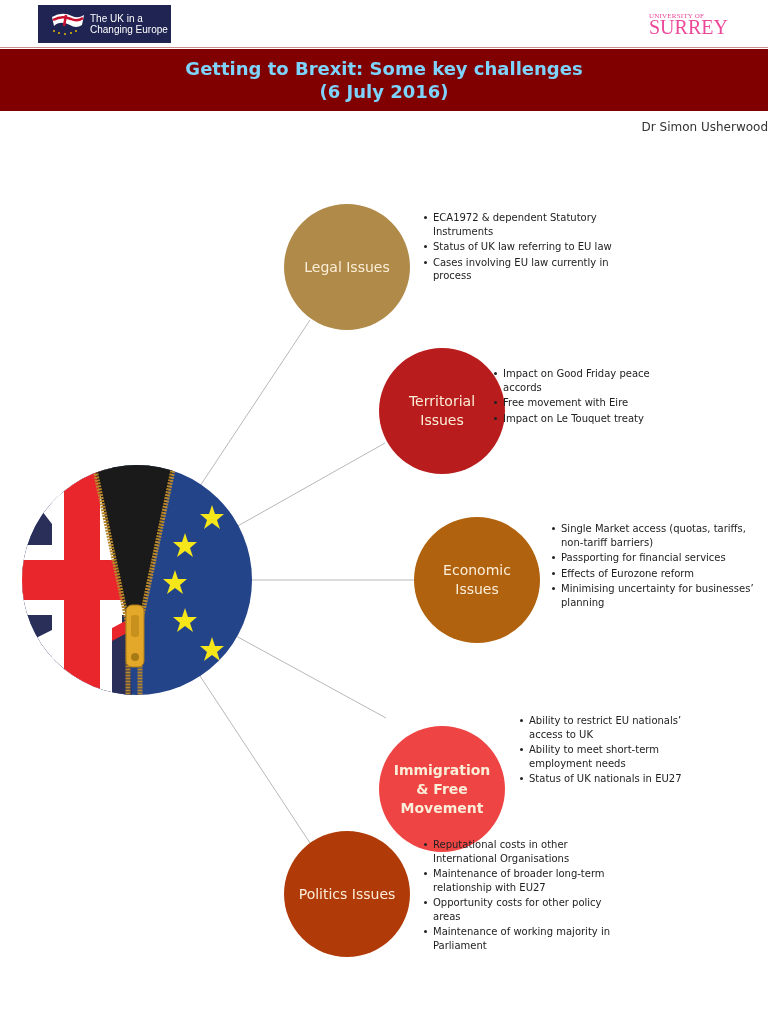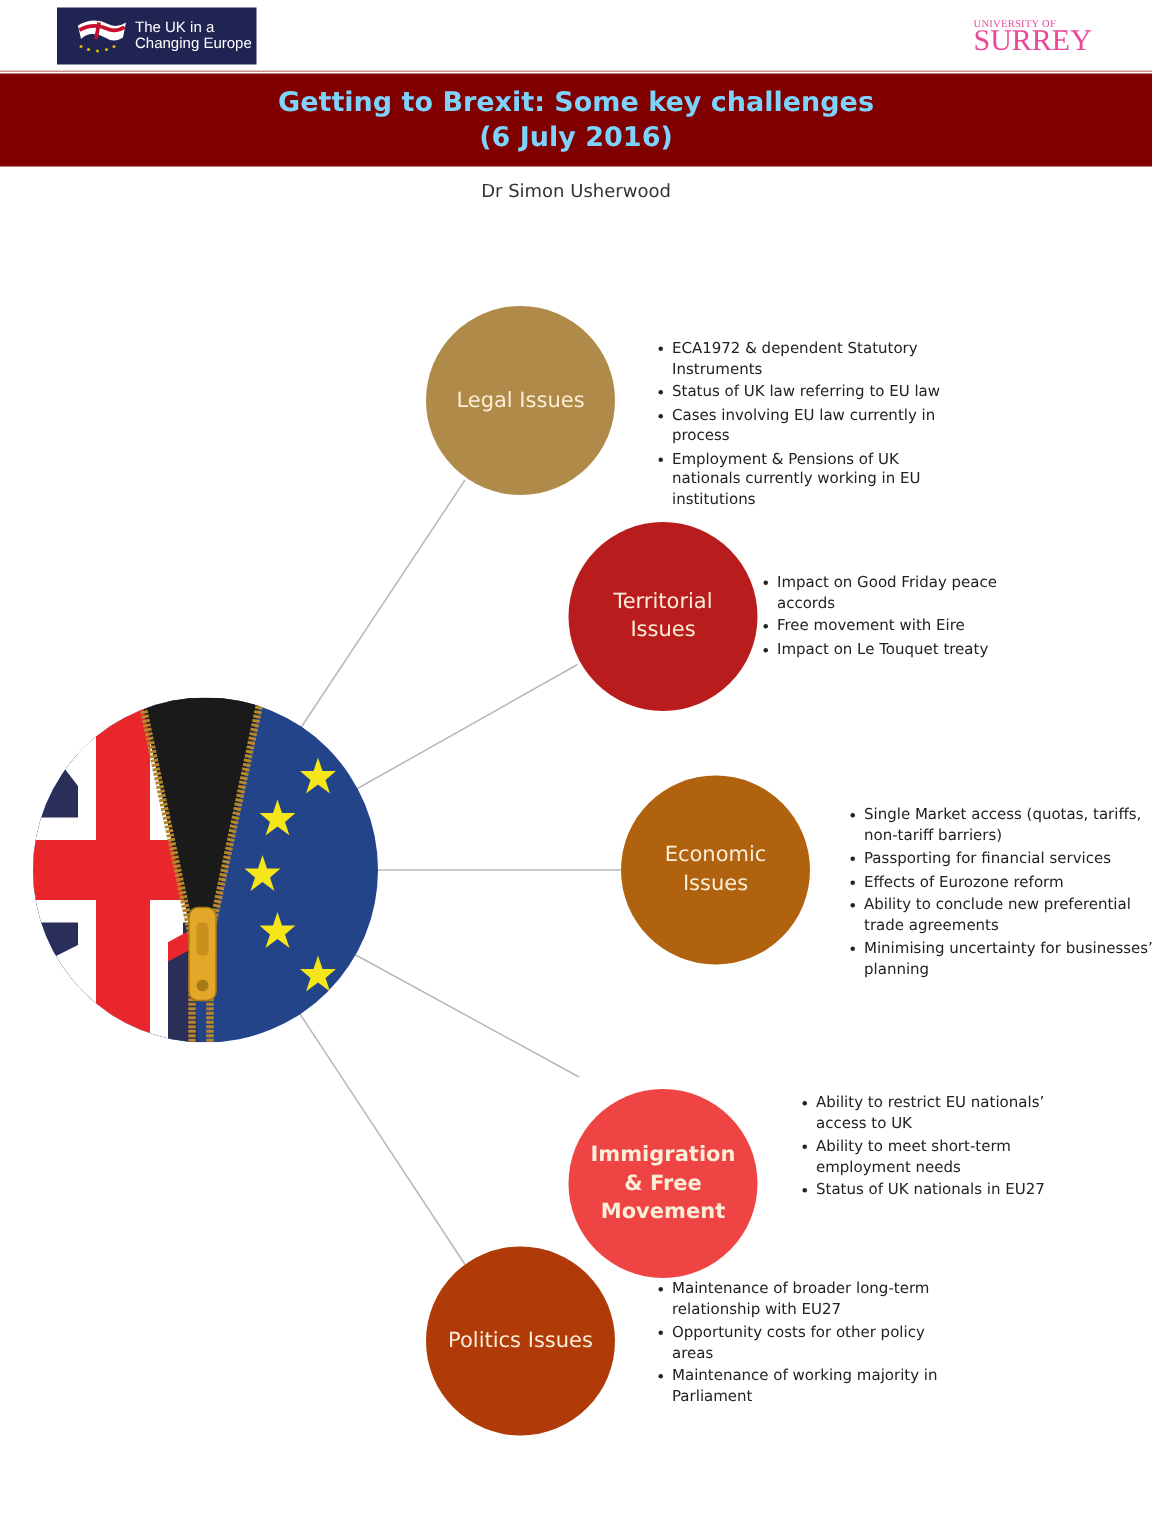--- a/index.html
+++ b/index.html
@@ -34,36 +34,36 @@
       position: absolute; left: 0; top: 47px; width: 768px; height: 1px; background: #c98f8f;
     }
     .banner {
       position: absolute; left: 0; top: 49px; width: 768px; height: 62px;
       background: #800000; color: #7dd3fc; text-align: center;
       font-family: "DejaVu Sans", sans-serif; font-weight: bold;
       font-size: 18px; line-height: 23px;
       display: flex; flex-direction: column; justify-content: center;
     }
     .author {
-      position: absolute; left: 0; top: 120px; width: 768px; text-align: center;
+      position: absolute; left: 0; top: 120px; width: 768px; text-align: right;
       font-family: "DejaVu Sans", sans-serif; font-size: 12px; color: #333;
     }
     svg.lines { position: absolute; left: 0; top: 0; }
     .hub {
       position: absolute; left: 22px; top: 465px; width: 230px; height: 230px;
       border-radius: 50%; overflow: hidden;
     }
     .node {
       position: absolute; width: 126px; height: 126px; border-radius: 50%;
       display: flex; align-items: center; justify-content: center; text-align: center;
       color: #fbeed8; font-family: "DejaVu Sans", sans-serif; font-size: 14px; line-height: 19px;
       box-sizing: border-box; padding: 0 10px;
     }
     .bullets {
-      position: absolute; margin: 15px; padding: 0; list-style: none;
+      position: absolute; margin: 0; padding: 0; list-style: none;
       font-family: "DejaVu Sans", sans-serif; font-size: 10px; line-height: 13.5px; color: #222;
     }
     .bullets li { position: relative; padding-left: 10px; margin-bottom: 2px; }
     .bullets li::before {
       content: ""; position: absolute; left: 1px; top: 5px; width: 3px; height: 3px;
       border-radius: 50%; background: #222;
     }
   </style>
 </head>
 <body>
@@ -155,52 +155,51 @@
   </svg>
 </div>
 
 <div class="node" style="left:284px; top:204px; background:#B08A48;">
   <span>Legal Issues</span>
 </div>
 <ul class="bullets" style="left:423px; top:211px; width:200px;">
   <li>ECA1972 &amp; dependent  Statutory Instruments</li>
   <li>Status of UK law referring to EU law</li>
   <li>Cases involving EU law currently in process</li>
-  <li>Employment  &amp; Pensions of UK nationals currently working in EU institutions</li>
 </ul>
 
 <div class="node" style="left:379px; top:348px; background:#b91c1c;">
   <span>Territorial Issues</span>
 </div>
 <ul class="bullets" style="left:493px; top:367px; width:180px;">
   <li>Impact on Good Friday peace accords</li>
   <li>Free movement  with Eire</li>
   <li>Impact on Le Touquet treaty</li>
 </ul>
 
 <div class="node" style="left:414px; top:517px; background:#B0620E;">
   <span>Economic Issues</span>
 </div>
 <ul class="bullets" style="left:551px; top:522px; width:205px;">
   <li>Single Market  access (quotas, tariffs, non-tariff barriers)</li>
   <li>Passporting for financial services</li>
   <li>Effects of Eurozone reform</li>
-  <li>Ability to conclude new preferential trade agreements</li>
   <li>Minimising uncertainty for businesses’ planning</li>
 </ul>
 
 <div class="node" style="left:379px; top:726px; background:#ef4444;font-weight:bold;">
   <span>Immigration &amp; Free Movement</span>
 </div>
 <ul class="bullets" style="left:519px; top:714px; width:180px;">
   <li>Ability to restrict EU nationals’ access to UK</li>
   <li>Ability to meet  short-term employment  needs</li>
   <li>Status of UK nationals in EU27</li>
 </ul>
 
 <div class="node" style="left:284px; top:831px; background:#B03A08;">
   <span>Politics Issues</span>
 </div>
 <ul class="bullets" style="left:423px; top:838px; width:200px;">
+  <li>Reputational costs in other International Organisations</li>
   <li>Maintenance of broader  long-term relationship with EU27</li>
   <li>Opportunity costs for other policy areas</li>
   <li>Maintenance of working majority in Parliament</li>
 </ul>
 
 </body></html>

